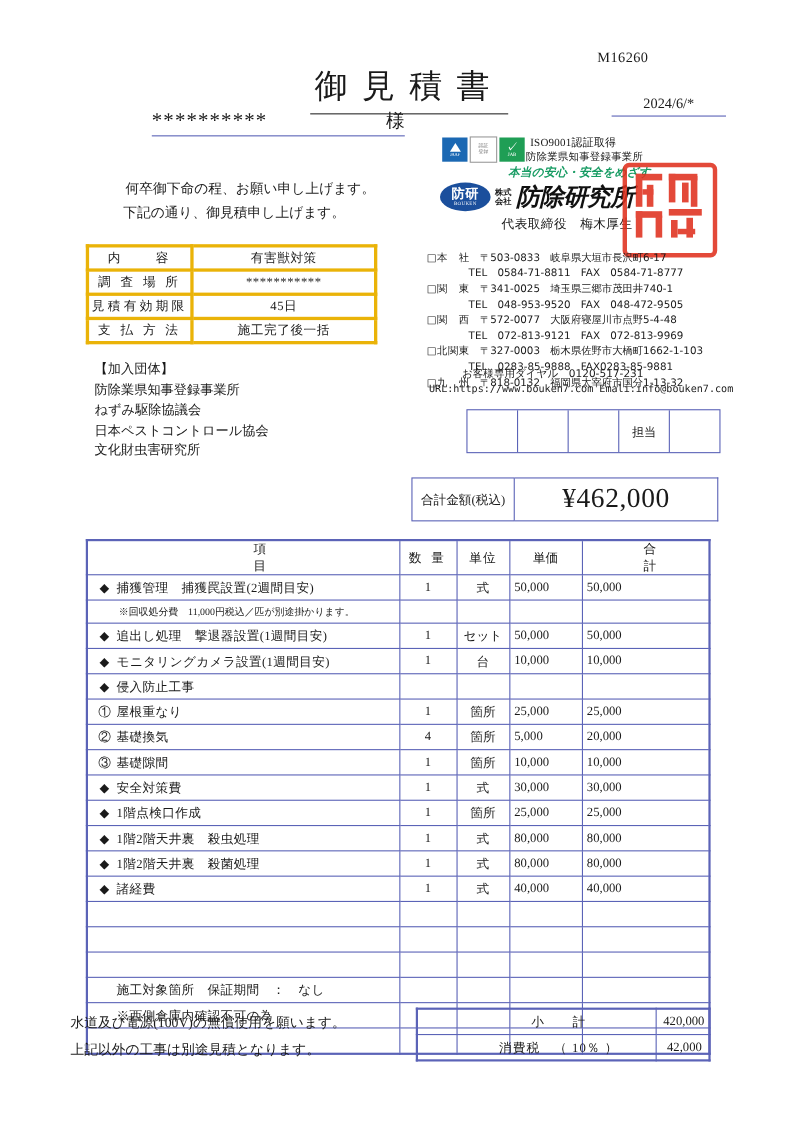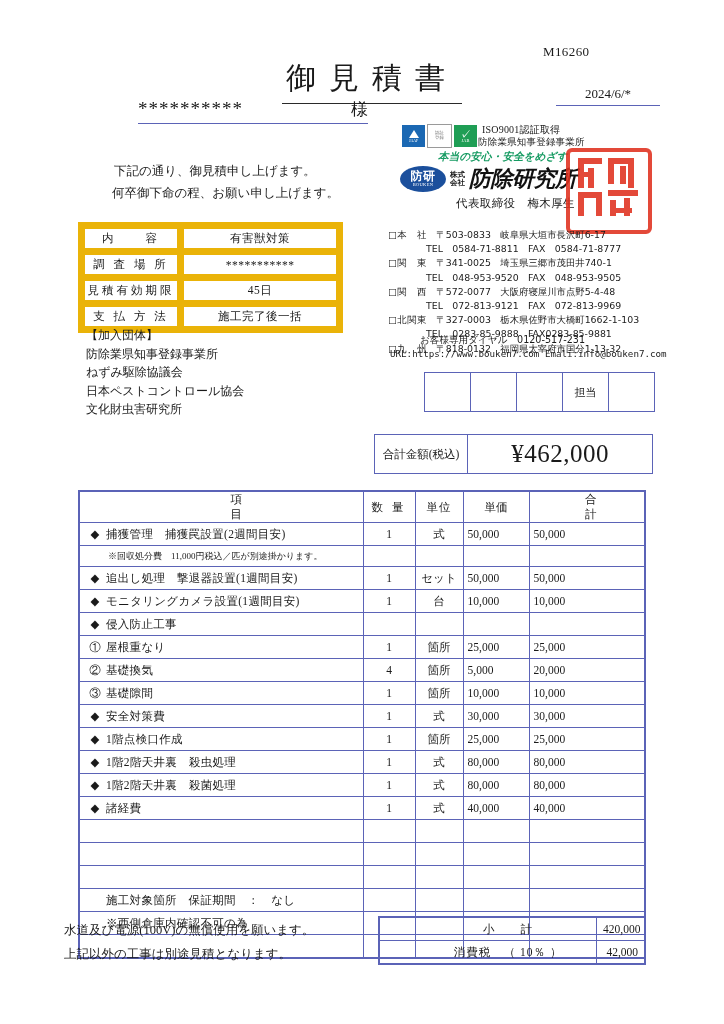--- a/index.html
+++ b/index.html
@@ -51,21 +51,21 @@
 
   
   .info-tbl{
     position:absolute;left:78px;top:222px;
     width:265px;
     border-collapse:collapse;
     border:2px solid #5b63b7;
     font-size:11.5px;
   }
   .info-tbl td{
-    border:7px solid #eab308;
+    border:3px solid #eab308;
     height:19px;text-align:center;vertical-align:middle;
     padding:0;
   }
   .info-tbl td.k{width:92px;letter-spacing:3px;}
   .info-tbl td.v{letter-spacing:.5px;}
 
   
   .members{
     position:absolute;left:86px;top:326px;
     font-size:12px;line-height:18.5px;
@@ -76,21 +76,21 @@
   .logo-badge{width:23px;height:22px;display:flex;align-items:center;justify-content:center;font-size:6px;overflow:hidden;}
   .lb1{background:#1b68b3;color:#fff;flex-direction:column;line-height:1;}
   .lb1 .tri{width:0;height:0;border-left:5px solid transparent;border-right:5px solid transparent;border-bottom:8px solid #fff;}
   .lb1 .cap{font-size:4px;margin-top:1px;letter-spacing:-.2px;}
   .lb2{background:#fff;border:1px solid #9a9a9a;color:#777;flex-direction:column;line-height:1.1;font-size:4.4px;text-align:center;}
   .lb3{background:#1f9e55;color:#fff;flex-direction:column;line-height:1;font-size:4.4px;text-align:center;}
   .lb3 .chk{font-size:11px;line-height:10px;}
 
   .iso1{position:absolute;left:482px;top:123px;font-size:10px;letter-spacing:.2px;text-align:center;}
   .iso2{position:absolute;left:478px;top:136px;font-size:9.5px;letter-spacing:.2px;}
-  .slogan{position:absolute;left:438px;top:150px;font-size:10.5px;color:#169b62;font-style:italic;font-weight:bold;letter-spacing:.2px;}
+  .slogan{position:absolute;left:462px;top:150px;font-size:10.5px;color:#169b62;font-style:italic;font-weight:bold;letter-spacing:.2px;}
 
   .brand{position:absolute;left:400px;top:164px;display:flex;align-items:center;gap:4px;}
   .brand-oval{
     width:46px;height:26px;border-radius:50%;
     background:#1b4f9c;color:#fff;
     display:flex;flex-direction:column;align-items:center;justify-content:center;
     line-height:1;
   }
   .brand-oval .jp{font-size:12px;font-weight:bold;letter-spacing:.5px;font-family:"DejaVu Sans",sans-serif;}
   .brand-oval .en{font-size:4.5px;letter-spacing:.3px;margin-top:1px;}
@@ -210,22 +210,22 @@
   <div class="doc-no">M16260</div>
   <div class="doc-title">御見積書</div>
   <div class="doc-date">2024/6/*</div>
 
   <div class="cust-line">
     <span class="cust-name">**********</span>
     <span class="cust-sama">様</span>
   </div>
 
   <div class="greet">
+    <div>何卒御下命の程、お願い申し上げます。</div>
     <div>下記の通り、御見積申し上げます。</div>
-    <div>何卒御下命の程、お願い申し上げます。</div>
   </div>
 
   <table class="info-tbl">
     <tbody>
       <tr>
         <td class="k">内　　容</td>
         <td class="v">有害獣対策</td>
       </tr>
       <tr>
         <td class="k">調 査 場 所</td>
@@ -292,21 +292,21 @@
     <span class="g" style="left:40px;top:48px;width:6px;height:16px;"></span>
     <span class="g" style="left:54px;top:46px;width:6px;height:18px;"></span>
     <span class="g" style="left:46px;top:56px;width:16px;height:5px;"></span>
     <span class="g" style="left:14px;top:20px;width:10px;height:5px;"></span>
     <span class="g" style="left:58px;top:8px;width:6px;height:28px;"></span>
   </div>
 
   <div class="addr"><span class="lbl">□本　社</span>　<span>〒503-0833</span>　<span>岐阜県大垣市長沢町6-17</span>
 <span class="ind">TEL　0584-71-8811</span>　<span>FAX　0584-71-8777</span>
 <span class="lbl">□関　東</span>　<span>〒341-0025</span>　<span>埼玉県三郷市茂田井740-1</span>
-<span class="ind">TEL　048-953-9520</span>　<span>FAX　048-953-9505</span>
+<span class="ind">TEL　048-953-9520</span>　<span>FAX　048-472-9505</span>
 <span class="lbl">□関　西</span>　<span>〒572-0077</span>　<span>大阪府寝屋川市点野5-4-48</span>
 <span class="ind">TEL　072-813-9121</span>　<span>FAX　072-813-9969</span>
 <span class="lbl">□北関東</span>　<span>〒327-0003</span>　<span>栃木県佐野市大橋町1662-1-103</span>
 <span class="ind">TEL　0283-85-9888</span>　<span>FAX0283-85-9881</span>
 <span class="lbl">□九　州</span>　<span>〒818-0132</span>　<span>福岡県太宰府市国分1-13-32</span></div>
 
   <div class="dial">お客様専用ダイヤル　0120-517-231</div>
   <div class="url">URL:https://www.bouken7.com  Emali:info@bouken7.com</div>
 
   <div class="approval">

